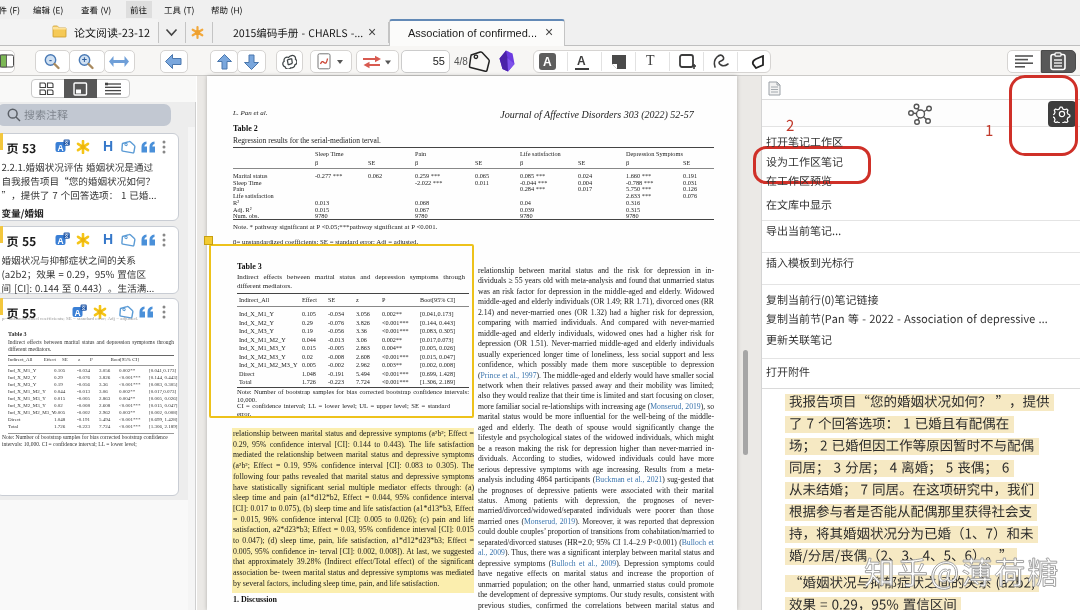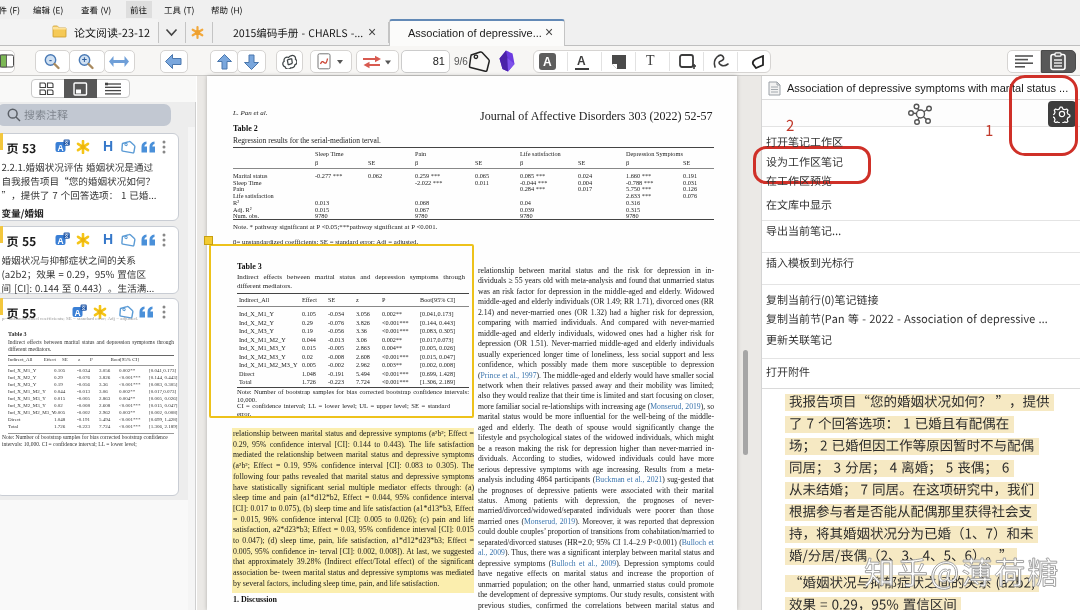--- a/index.html
+++ b/index.html
@@ -25,37 +25,37 @@
     </svg>
     <svg class="abs" style="left:190px;top:25px" width="15" height="15" viewBox="0 0 15 15">
 <g stroke="#f2a83b" stroke-width="2.2" stroke-linecap="round">
         <line x1="7.5" y1="2" x2="7.5" y2="13"></line>
         <line x1="2.7" y1="4.7" x2="12.3" y2="10.3"></line>
         <line x1="12.3" y1="4.7" x2="2.7" y2="10.3"></line>
       </g>
 <circle cx="7.5" cy="7.5" r="2.6" fill="#eda02f"></circle>
     </svg>
     <div class="abs" style="left:389px;top:19px;width:176px;height:27px;background:#fbfbfa;border-left:1px solid #c4c4c4;border-right:1px solid #c4c4c4;border-top:2px solid #6289b6;border-top-left-radius:3px;border-top-right-radius:3px"></div>
-    <div class="abs" style="left:408px;top:27px;width:135px;height:13px;font-size:11px;color:#1a1a1a;white-space:nowrap;overflow:hidden">Association of depressive...</div>
+    <div class="abs" style="left:408px;top:27px;width:135px;height:13px;font-size:11px;color:#1a1a1a;white-space:nowrap;overflow:hidden">Association of confirmed...</div>
     <div class="abs" style="left:545px;top:24px;font-size:14px;color:#444">×</div>
     <div class="abs" style="left:368px;top:24px;font-size:14px;color:#444">×</div>
     <div class="abs" style="left:0;top:46px;width:1080px;height:30px;background:#f7f6f4;border-bottom:1px solid #cccbc9"></div>
     <div class="btn" style="left:-20px;width:35px;"></div>
     <div class="btn" style="left:35px;width:35px;"></div>
     <div class="btn" style="left:69px;width:36px;"></div>
     <div class="btn" style="left:104px;width:31px;"></div>
     <div class="btn" style="left:160px;width:28px;"></div>
     <div class="btn" style="left:210px;width:28px;"></div>
     <div class="btn" style="left:237px;width:29px;"></div>
     <div class="btn" style="left:276px;width:27px;"></div>
     <div class="btn" style="left:310px;width:42px;"></div>
     <div class="btn" style="left:356px;width:43px;"></div>
     <div class="abs" style="left:401px;top:50px;width:49px;height:23px;background:#fff;border:1px solid #ccc;border-radius:5px"></div>
-    <div class="abs" style="left:401px;top:55px;width:44px;font-size:11px;color:#222;text-align:right">81</div>
-    <div class="abs" style="left:454px;top:56px;font-size:10px;color:#555">9/6</div>
+    <div class="abs" style="left:401px;top:55px;width:44px;font-size:11px;color:#222;text-align:right">55</div>
+    <div class="abs" style="left:454px;top:56px;font-size:10px;color:#555">4/8</div>
     <svg class="abs" style="left:0px;top:54px" width="14" height="14" viewBox="0 0 14 14">
 <rect x="0.5" y="1" width="13" height="12" rx="1.5" fill="#fff" stroke="#4a4a4a"></rect>
 <rect x="0.5" y="1" width="6" height="12" fill="#7cb856" stroke="#4a4a4a" stroke-width="0.8"></rect>
     </svg>
     <svg class="abs" style="left:43px;top:53px" width="18" height="18" viewBox="0 0 18 18">
 <circle cx="7.5" cy="7" r="5.2" fill="#cfe0f2" stroke="#4a7ab5" stroke-width="1.4"></circle>
 <line x1="11.5" y1="11" x2="15.5" y2="15" stroke="#a98a5f" stroke-width="2.4" stroke-linecap="round"></line>
 <text x="7.5" y="10.2" font-size="9" font-weight="bold" fill="#2d5e9e" text-anchor="middle" font-family="Liberation Sans">-</text>
     </svg>
     <svg class="abs" style="left:77px;top:53px" width="18" height="18" viewBox="0 0 18 18">
@@ -348,21 +348,21 @@
       <div class="abs serif" style="left:97px;top:101px;font-size:5px;color:#333;white-space:nowrap">7.724</div>
       <div class="abs serif" style="left:117px;top:101px;font-size:5px;color:#333;white-space:nowrap">&lt;0.001***</div>
       <div class="abs serif" style="left:147px;top:101px;font-size:5px;color:#333;white-space:nowrap">[1.306, 2.189]</div>
       <div class="abs" style="left:6px;top:110px;width:166px;height:1px;background:#999"></div>
     </div>
     <div class="abs serif" style="left:2px;top:434px;width:174px;font-size:5.5px;color:#333;line-height:6.8px">Note: Number of bootstrap samples for bias corrected bootstrap confidence intervals: 10,000. CI = confidence interval; LL = lower level;</div>
     <div class="abs" style="left:197px;top:76px;width:564px;height:534px;background:#ebe9e6"></div>
     <div class="abs" style="left:207px;top:76px;width:530px;height:534px;background:#fefefe;box-shadow:0 0 4px rgba(0,0,0,0.25)"></div>
     <div class="abs" style="left:743px;top:350px;width:5px;height:105px;background:#a6a6a6;border-radius:3px"></div>
     <div class="abs serif" style="left:233px;top:109px;font-size:7px;font-style:italic;color:#222">L. Pan et al.</div>
-    <div class="abs serif" style="left:480px;top:109px;width:234px;font-size:12px;color:#222;text-align:left;white-space:nowrap">Journal of Affective Disorders 303 (2022) 52-57</div>
+    <div class="abs serif" style="left:480px;top:109px;width:234px;font-size:10px;font-style:italic;color:#222;text-align:center;white-space:nowrap">Journal of Affective Disorders 303 (2022) 52-57</div>
     <div class="abs serif" style="left:233px;top:124px;font-size:8px;font-weight:bold;color:#111">Table 2</div>
     <div class="abs serif" style="left:233px;top:136px;font-size:7.5px;color:#222">Regression results for the serial-mediation terval.</div>
     <div class="abs" style="left:233px;top:147px;width:481px;height:1px;background:#444"></div>
     <div class="abs serif" style="left:315px;top:150px;font-size:6.3px;color:#222">Sleep Time</div>
     <div class="abs serif" style="left:415px;top:150px;font-size:6.3px;color:#222">Pain</div>
     <div class="abs serif" style="left:520px;top:150px;font-size:6.3px;color:#222">Life satisfaction</div>
     <div class="abs serif" style="left:626px;top:150px;font-size:6.3px;color:#222">Depression Symptoms</div>
     <div class="abs serif" style="left:315px;top:159px;font-size:6.3px;color:#222">β</div>
     <div class="abs serif" style="left:368px;top:159px;font-size:6.3px;color:#222">SE</div>
     <div class="abs serif" style="left:415px;top:159px;font-size:6.3px;color:#222">β</div>
@@ -491,21 +491,20 @@
     <div class="abs" style="left:762px;top:76px;width:318px;height:24px;background:#fff;border-bottom:1px solid #dcdcdc"></div>
     <svg class="abs" style="left:768px;top:81px" width="13" height="15" viewBox="0 0 13 15">
 <path d="M1 1 L9 1 L12 4 L12 14 L1 14 Z" fill="#f2f2f2" stroke="#9aa0a6" stroke-width="1"></path>
 <path d="M9 1 L9 4 L12 4" fill="none" stroke="#9aa0a6" stroke-width="1"></path>
 <g stroke="#9aa0a6" stroke-width="0.9">
         <line x1="3" y1="6" x2="10" y2="6"></line>
         <line x1="3" y1="8.5" x2="10" y2="8.5"></line>
         <line x1="3" y1="11" x2="10" y2="11"></line>
       </g>
     </svg>
-    <div class="abs" style="left:787px;top:82px;font-size:11px;color:#1a1a1a;white-space:nowrap">Association of depressive symptoms with marital status ...</div>
     <div class="abs" style="left:762px;top:100px;width:318px;height:27px;background:#fdfdfd;border-bottom:1px solid #e3e3e3"></div>
     <svg class="abs" style="left:906px;top:103px" width="28" height="22" viewBox="0 0 28 22">
 <g stroke="#555" stroke-width="1.4" fill="none">
 <line x1="14.5" y1="11" x2="11" y2="4"></line>
         <line x1="14.5" y1="11" x2="22" y2="6"></line>
         <line x1="14.5" y1="11" x2="6" y2="10"></line>
         <line x1="14.5" y1="11" x2="11.5" y2="18"></line>
         <line x1="14.5" y1="11" x2="21" y2="17"></line>
 <circle cx="14.5" cy="11" r="4" fill="#fff"></circle>
 <circle cx="10.5" cy="3.5" r="2.3" fill="#fff"></circle>

